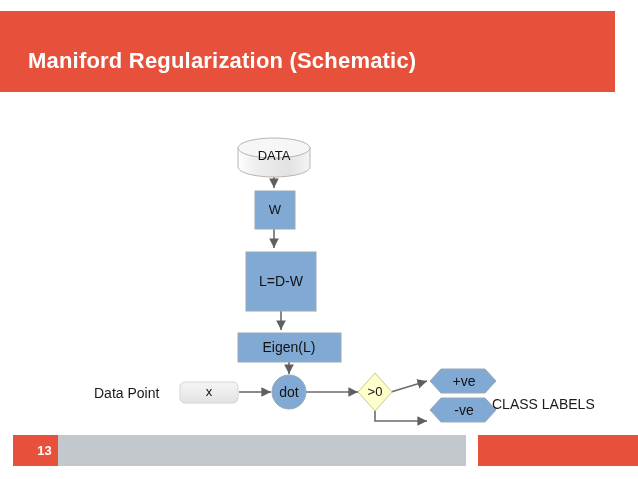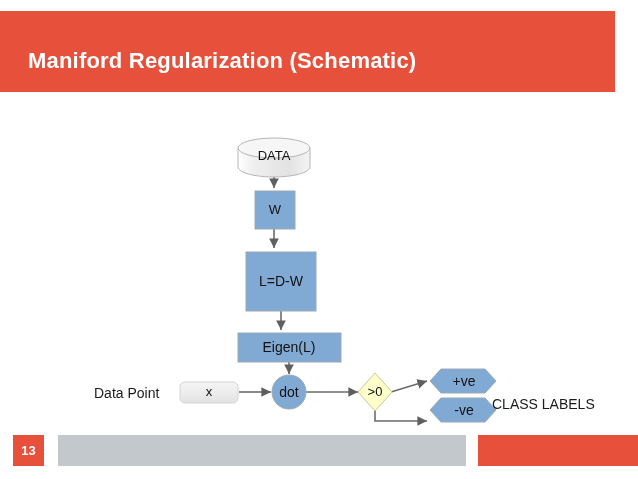--- a/index.html
+++ b/index.html
@@ -44,20 +44,21 @@
     top: 435px;
     width: 31px;
     height: 31px;
     background: #e7503a;
     color: #ffffff;
     font-size: 13px;
     font-weight: bold;
     display: flex;
     align-items: center;
     justify-content: center;
+    padding-left: 16px;
   }
   .footer-gray-bar {
     position: absolute;
     left: 58px;
     top: 435px;
     width: 408px;
     height: 31px;
     background: #c3c8cd;
   }
   .footer-red-bar {

